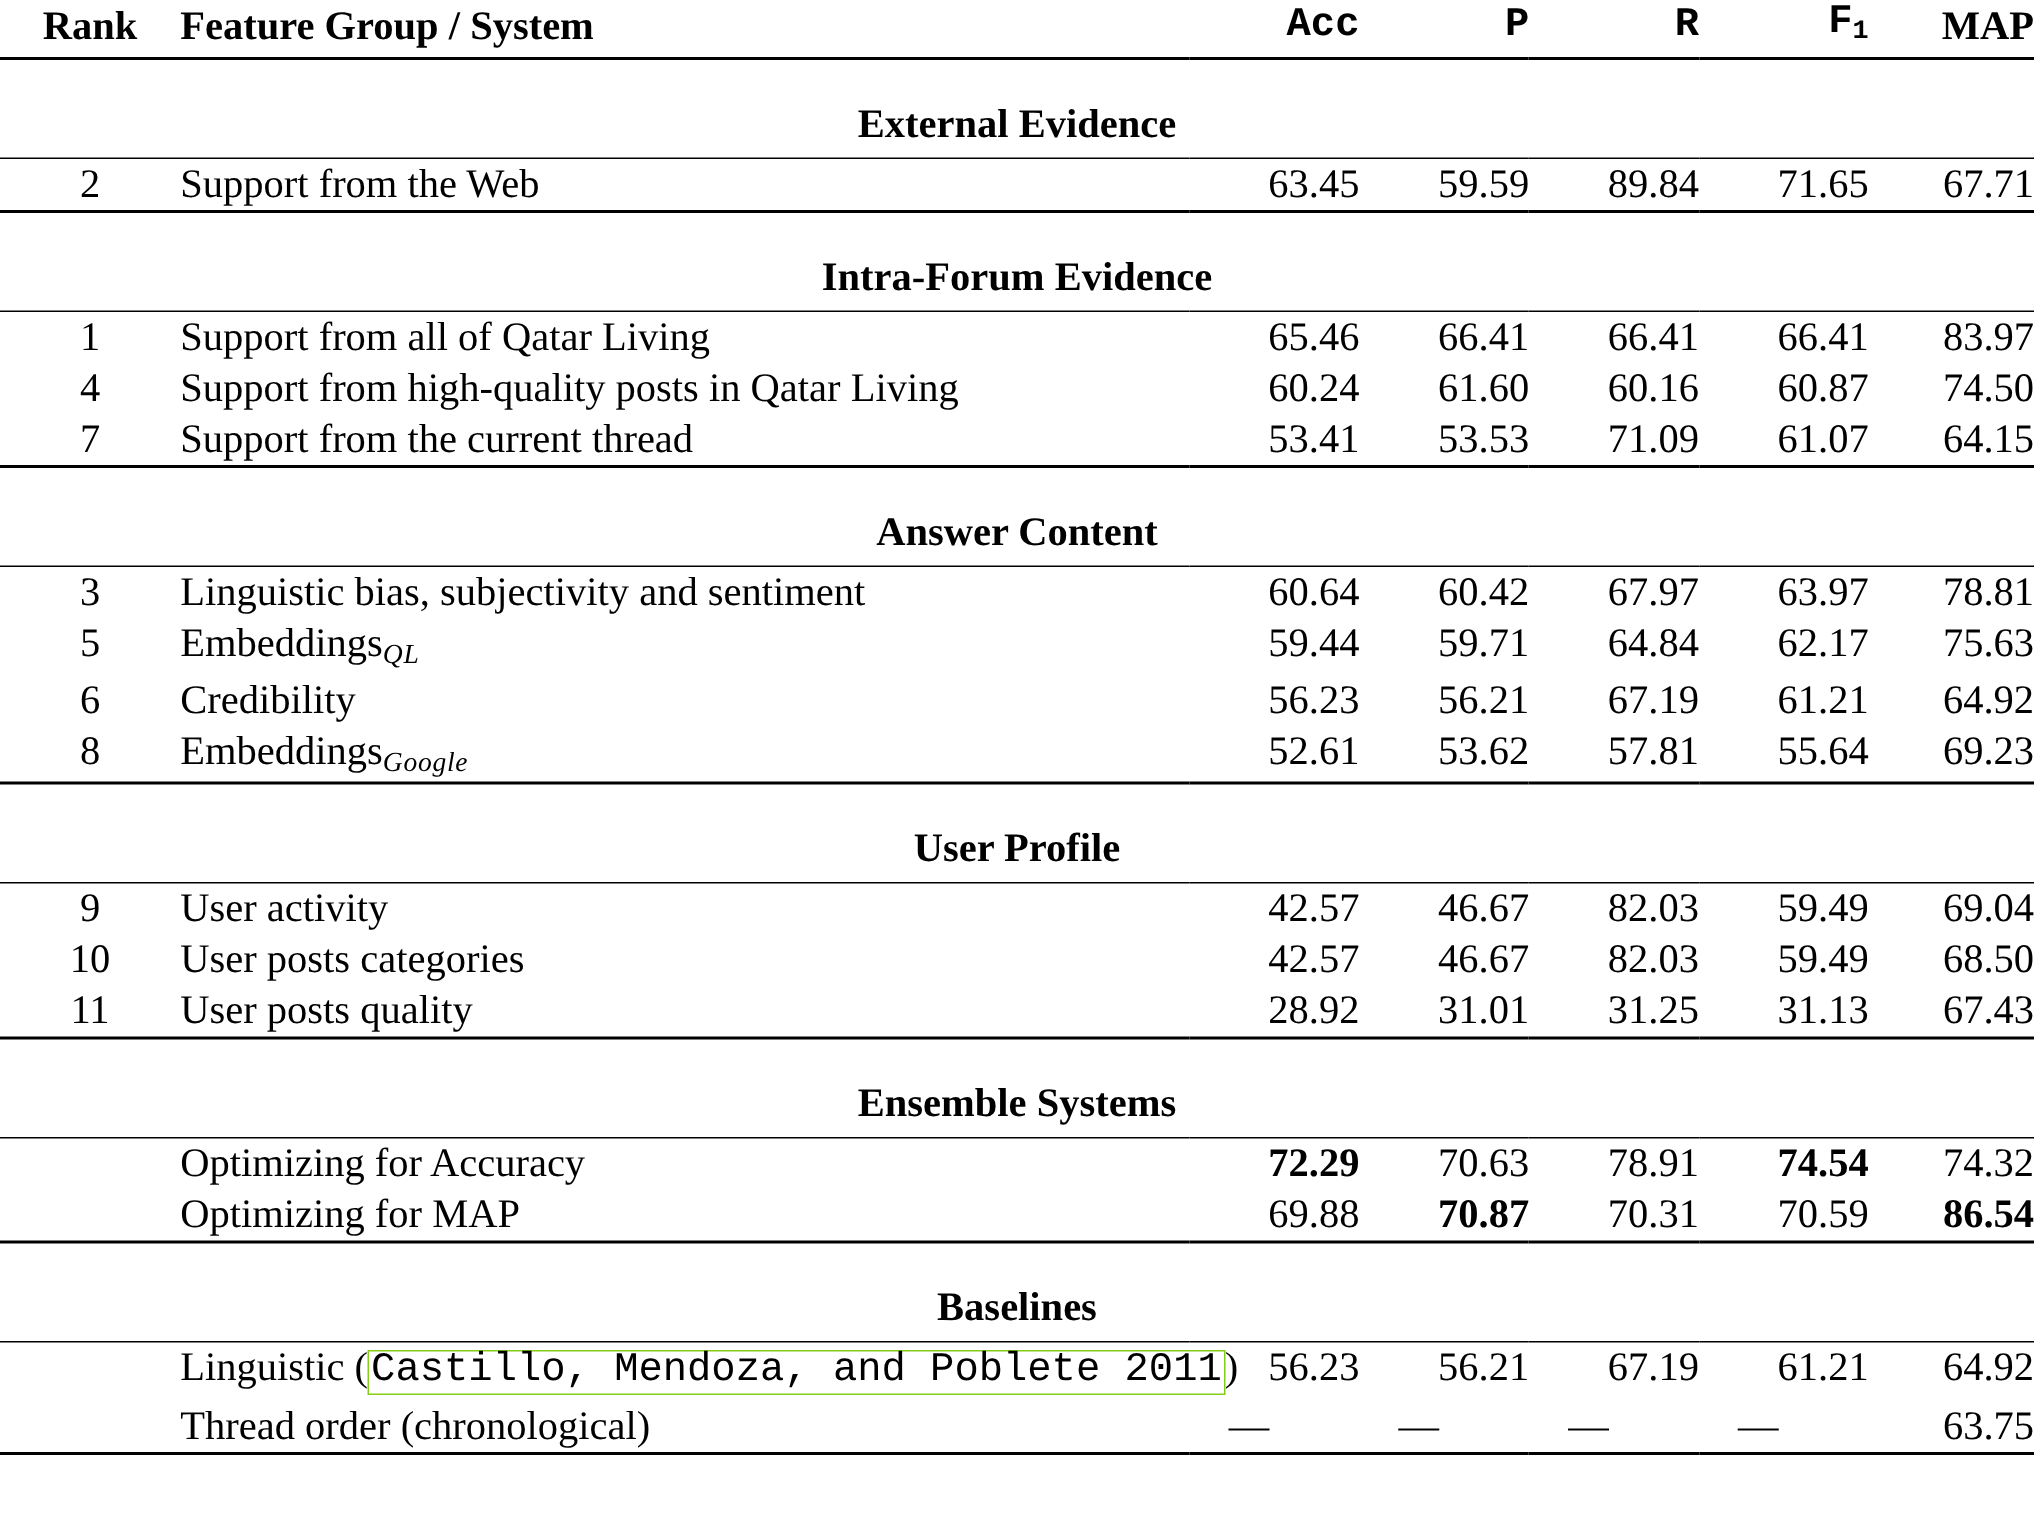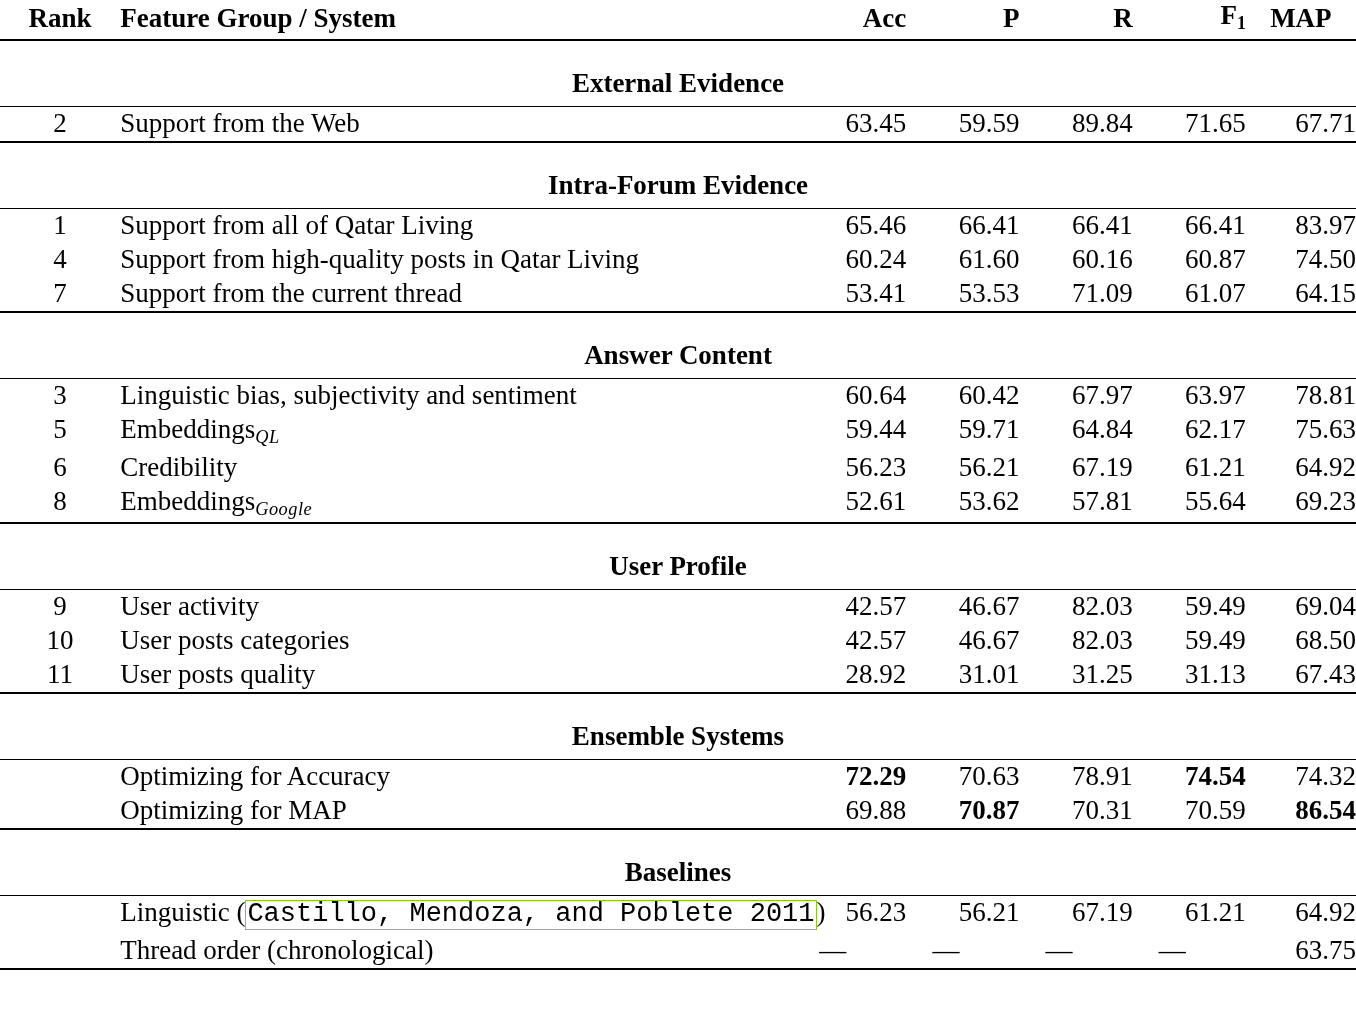--- a/index.html
+++ b/index.html
@@ -38,22 +38,22 @@
 
   
   tr.head th {
     font-weight: bold;
     padding: 2px 0 7px 0;
     vertical-align: bottom;
     white-space: nowrap;
   }
   th.h-rank { text-align: center; }
   th.h-feat { text-align: left; padding-left: 16px; }
-  th.h-num  { text-align: right; padding-right: 12px; }
-  th.h-num-last { text-align: center; padding-right: 10px; margin-top: 36px; }
+  th.h-num  { text-align: right; padding-right: 12px; font-family: Liberation Mono, monospace; }
+  th.h-num-last { text-align: right; padding-right: 10px; margin-top: 36px; }
 
   
   tr.rule-top > td {
     border-bottom: 2px solid #000;
     height: 0;
     padding: 0;
     font-size: 0;
     line-height: 0;
   }
   tr.rule-mid > td {

